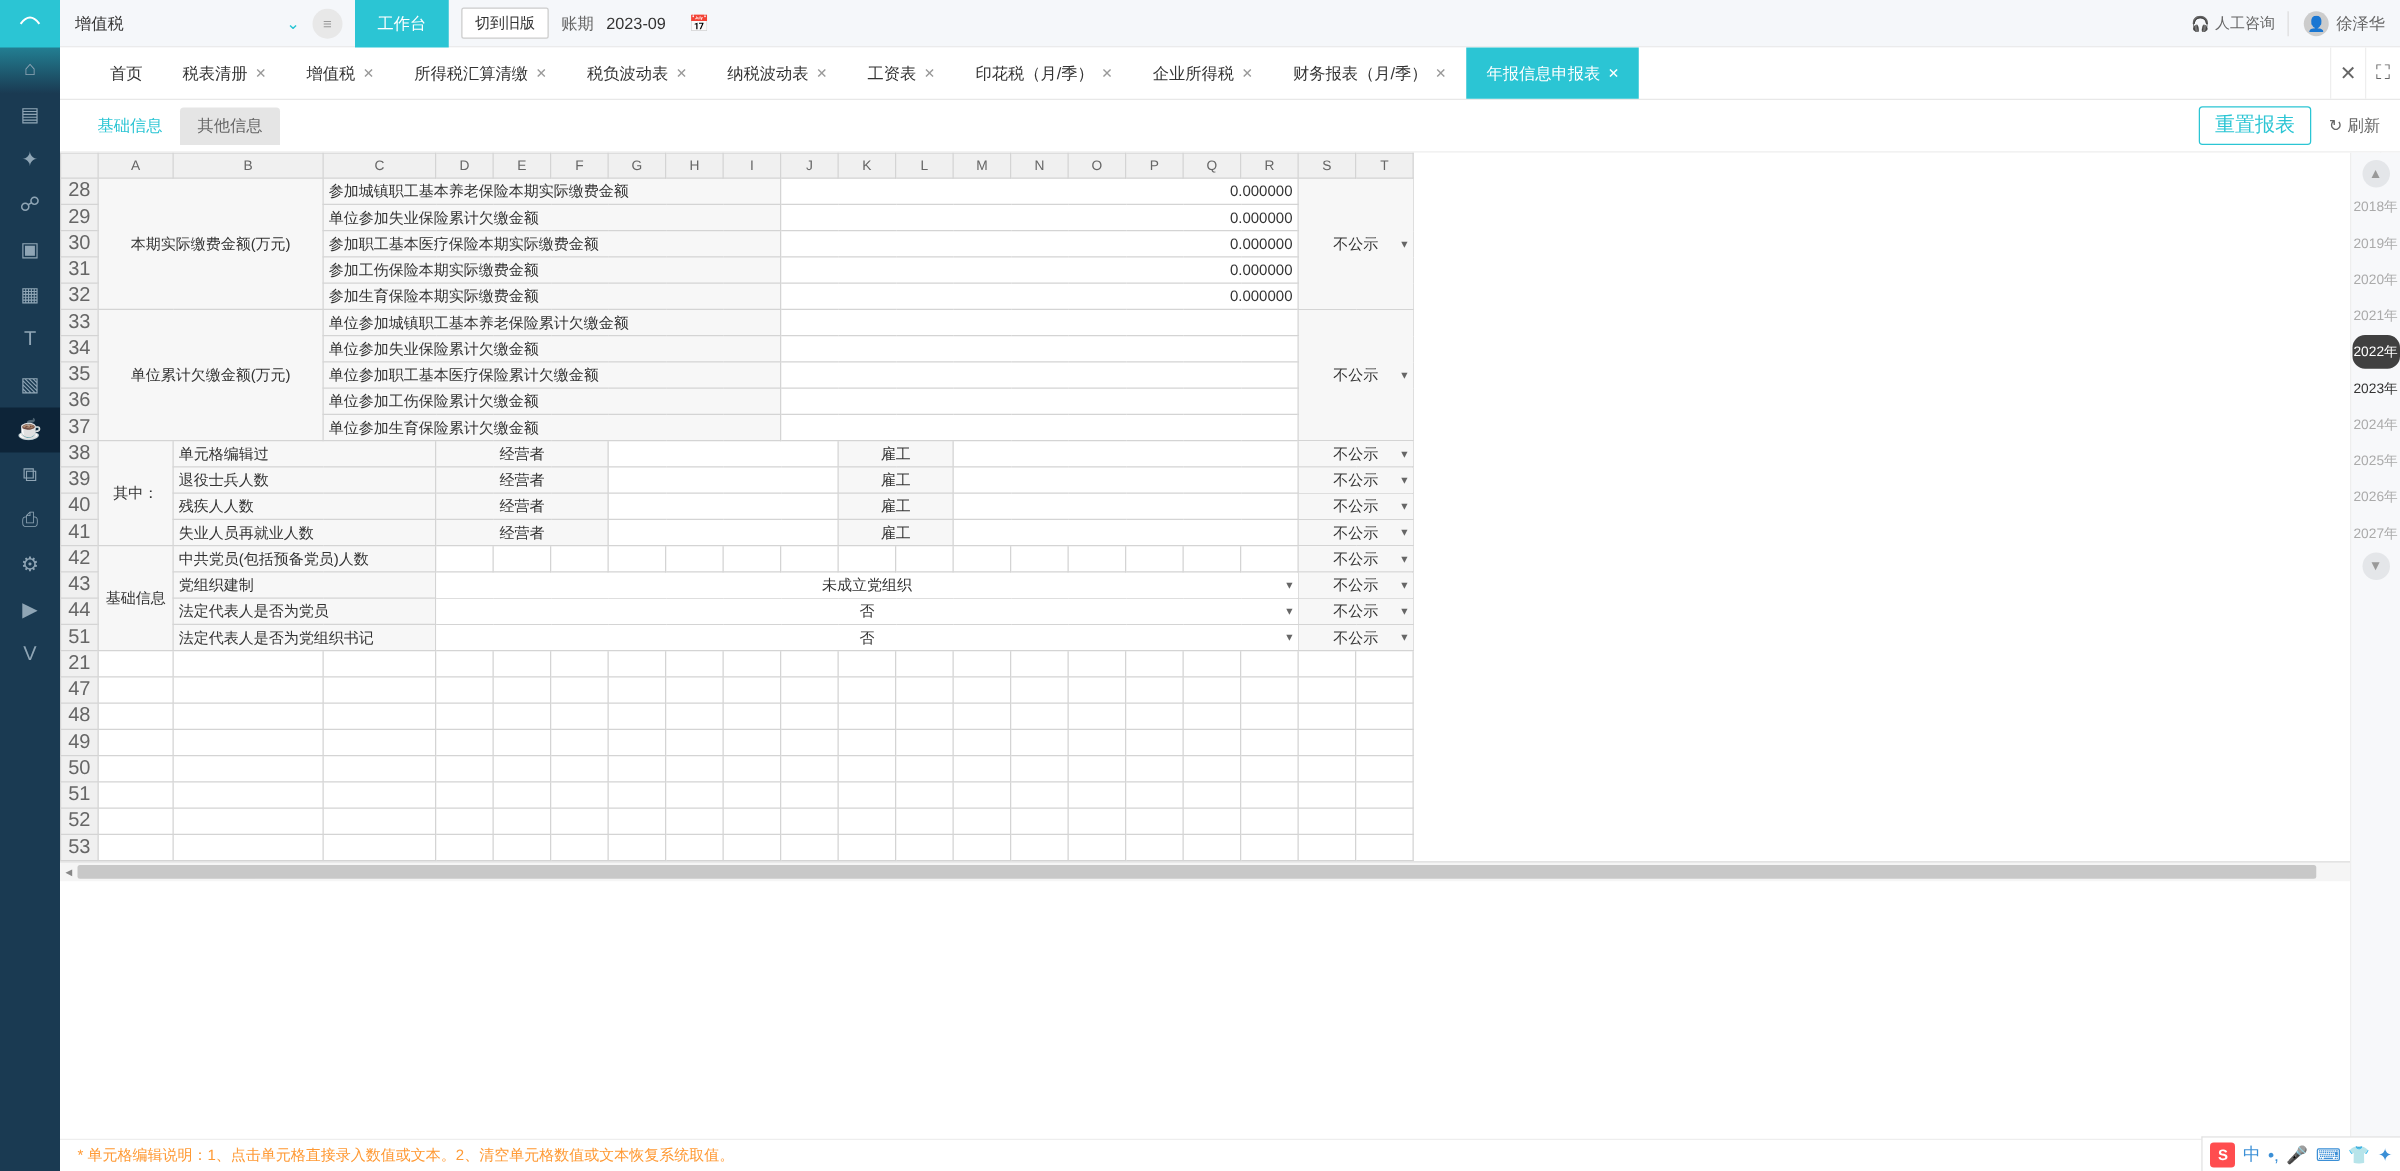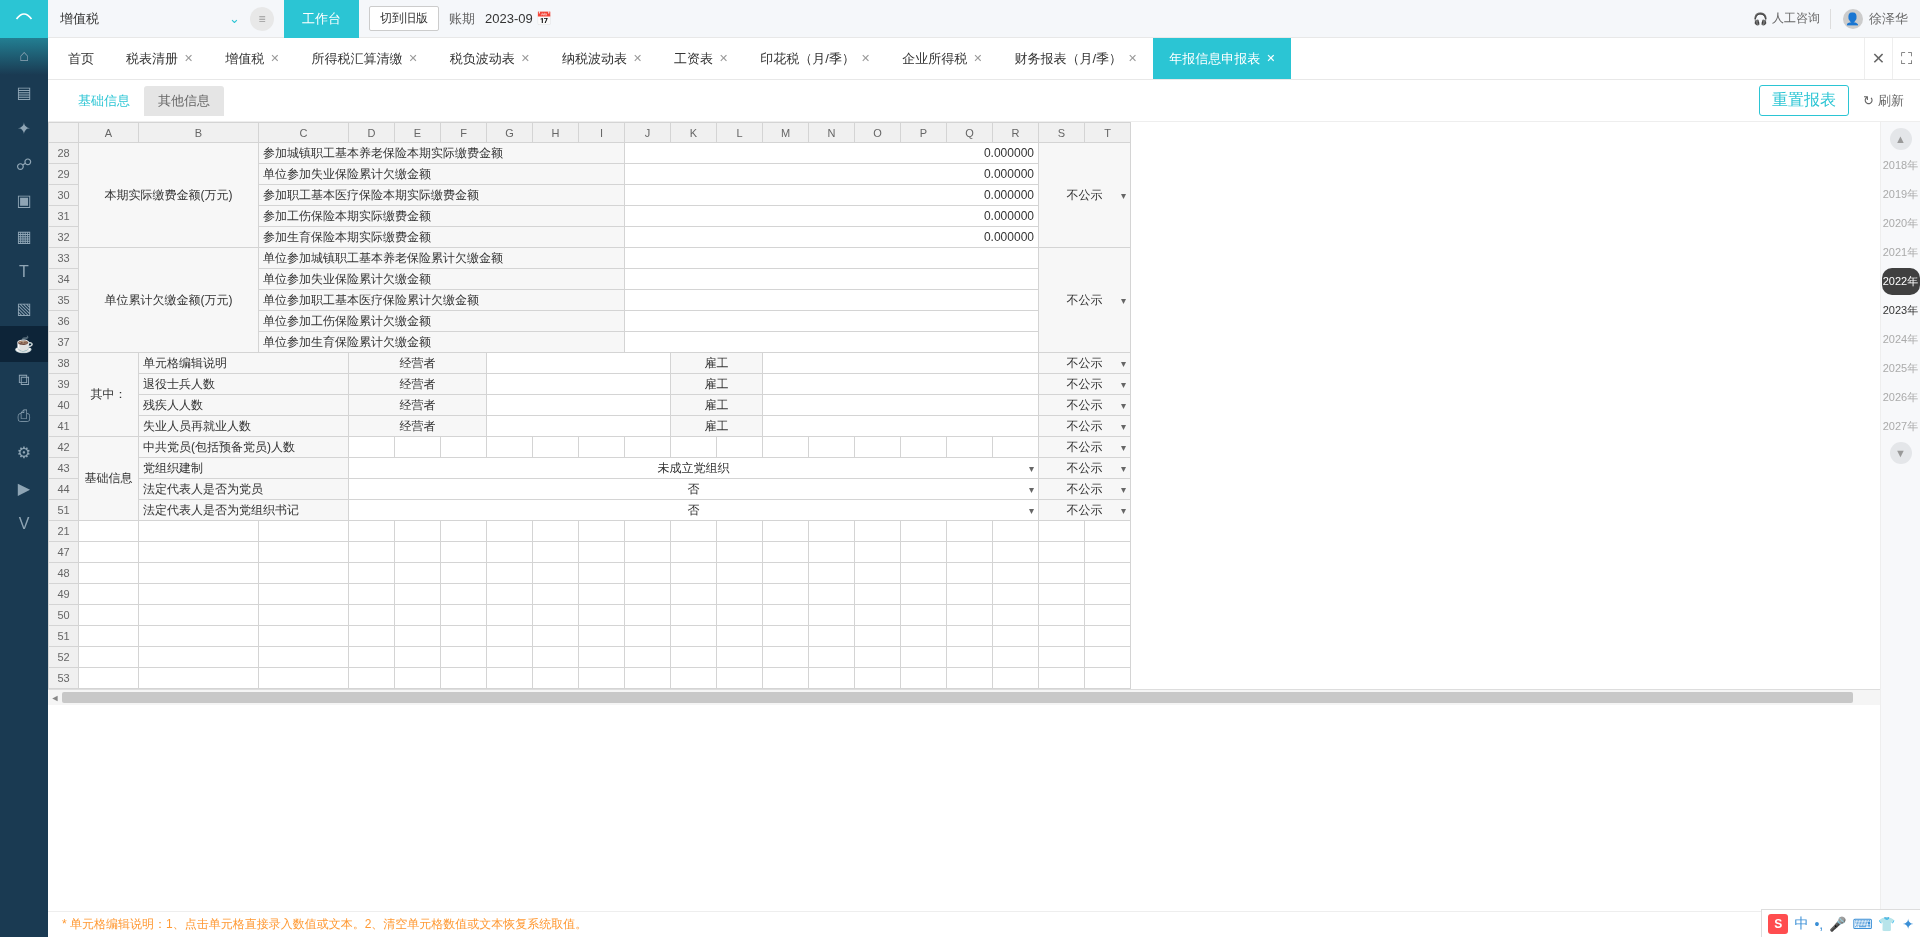--- a/index.html
+++ b/index.html
@@ -15,29 +15,29 @@
 .main { flex: 1; display: flex; flex-direction: column; background: #fff; }
 
 
 .header { height: 38px; background: #f5f7fa; border-bottom: 1px solid #e8e8e8; display: flex; align-items: center; padding: 0 12px; gap: 10px; }
 .company-select { display: flex; align-items: center; gap: 8px; font-size: 13px; color: #333; cursor: pointer; min-width: 180px; }
 .company-select .chev { color: #2bc5d4; margin-left: auto; }
 .h-icon-circle { width: 24px; height: 24px; border-radius: 50%; background: #e8e8e8; display: flex; align-items: center; justify-content: center; color: #999; font-size: 12px; cursor: pointer; }
 .btn-primary { background: #2bc5d4; color: #fff; border: none; padding: 16px 18px; border-radius: 3px; font-size: 13px; cursor: pointer; text-align: right; }
 .btn-outline { background: #fff; color: #333; border: 1px solid #ccc; padding: 3px 10px; border-radius: 2px; font-size: 12px; cursor: pointer; }
 .period-label { font-size: 13px; color: #666; }
-.period-val { font-size: 13px; color: #333; display: flex; align-items: center; gap: 4px; }
+.period-val { font-size: 13px; color: #333; display: flex; align-items: center; gap: 19px; }
 .period-val .cal-icon { color: #2bc5d4; font-size: 13px; }
 .header .spacer { flex: 1; }
 .consult { display: flex; align-items: center; gap: 4px; font-size: 12px; color: #666; cursor: pointer; }
 .user { display: flex; align-items: center; gap: 6px; font-size: 13px; color: #666; padding-left: 12px; border-left: 1px solid #ddd; cursor: pointer; }
 .avatar { width: 20px; height: 20px; border-radius: 50%; background: #ccc; display: flex; align-items: center; justify-content: center; color: #fff; font-size: 12px; }
 
 
-.tabs-bar { height: 42px; background: #fff; border-bottom: 1px solid #e8e8e8; display: flex; align-items: stretch; padding-left: 4px; text-align: right; }
+.tabs-bar { height: 42px; background: #fff; border-bottom: 1px solid #e8e8e8; display: flex; align-items: stretch; padding-left: 24px; text-align: right; }
 .tab { display: flex; align-items: center; padding: 0 16px; font-size: 13px; color: #333; cursor: pointer; gap: 6px; white-space: nowrap; }
 .tab .close { font-size: 11px; color: #999; }
 .tab.active { background: #2bc5d4; color: #fff; }
 .tab.active .close { color: #fff; }
 .tabs-bar .spacer { flex: 1; }
 .tab-action { width: 28px; display: flex; align-items: center; justify-content: center; border-left: 1px solid #eee; color: #666; cursor: pointer; }
 
 
 .sub-bar { height: 42px; display: flex; align-items: center; padding: 0 16px; border-bottom: 1px solid #eee; }
 .sub-tab { padding: 6px 14px; font-size: 13px; color: #666; cursor: pointer; border-radius: 3px 3px 0 0; }
@@ -46,21 +46,21 @@
 .sub-bar .spacer { flex: 1; }
 .btn-reset { border: 1px solid #2bc5d4; color: #2bc5d4; background: #fff; padding: 4px 12px; border-radius: 3px; font-size: 16px; cursor: pointer; }
 .btn-refresh { color: #666; font-size: 13px; margin-left: 14px; cursor: pointer; display: flex; align-items: center; gap: 4px; }
 
 
 .sheet-wrap { flex: 1; position: relative; overflow: hidden; display: flex; }
 .sheet-scroll { flex: 1; overflow: auto; }
 .sheet { border-collapse: collapse; font-size: 12px; color: #333; table-layout: fixed; }
 .sheet th, .sheet td { border: 1px solid #d4d4d4; height: 21px; padding: 0 4px; background: #fff; }
 .sheet .col-header th { background: #f0f0f0; color: #666; font-weight: normal; text-align: center; height: 20px; font-size: 11px; }
-.sheet .row-header { background: #f0f0f0; color: #666; text-align: center; width: 30px; font-size: 11px; }
+.sheet .row-header { background: #f0f0f0; color: #666; text-align: center; width: 30px; font-size: 16px; }
 .sheet td.label { background: #f7f7f7; }
 .sheet td.center { text-align: center; }
 .sheet td.right { text-align: right; }
 .sheet td.select { position: relative; }
 .sheet td.select::after { content: "▾"; position: absolute; right: 4px; top: 50%; transform: translateY(-50%); font-size: 10px; color: #666; }
 .corner { background: #f0f0f0 !important; width: 30px; }
 
 
 .v-scroll { width: 16px; border-left: 1px solid #ddd; background: #f5f5f5; position: relative; }
 .v-scroll .thumb { position: absolute; left: 2px; right: 2px; top: 52%; height: 38%; background: #c8c8c8; border-radius: 2px; }
@@ -278,21 +278,21 @@
                 <td colspan="9"></td>
               </tr>
               <tr>
                 <td class="row-header">37</td>
                 <td class="label" colspan="7">单位参加生育保险累计欠缴金额</td>
                 <td colspan="9"></td>
               </tr>
               <tr>
                 <td class="row-header">38</td>
                 <td class="label center" rowspan="4">其中：</td>
-                <td class="label" colspan="2">单元格编辑说明</td>
+                <td class="label" colspan="2">单元格编辑过</td>
                 <td class="label center" colspan="3">经营者</td>
                 <td colspan="4"></td>
                 <td class="label center" colspan="2">雇工</td>
                 <td colspan="6"></td>
                 <td class="label center select" colspan="2">不公示</td>
               </tr>
               <tr>
                 <td class="row-header">39</td>
                 <td class="label" colspan="2">退役士兵人数</td>
                 <td class="label center" colspan="3">经营者</td>

